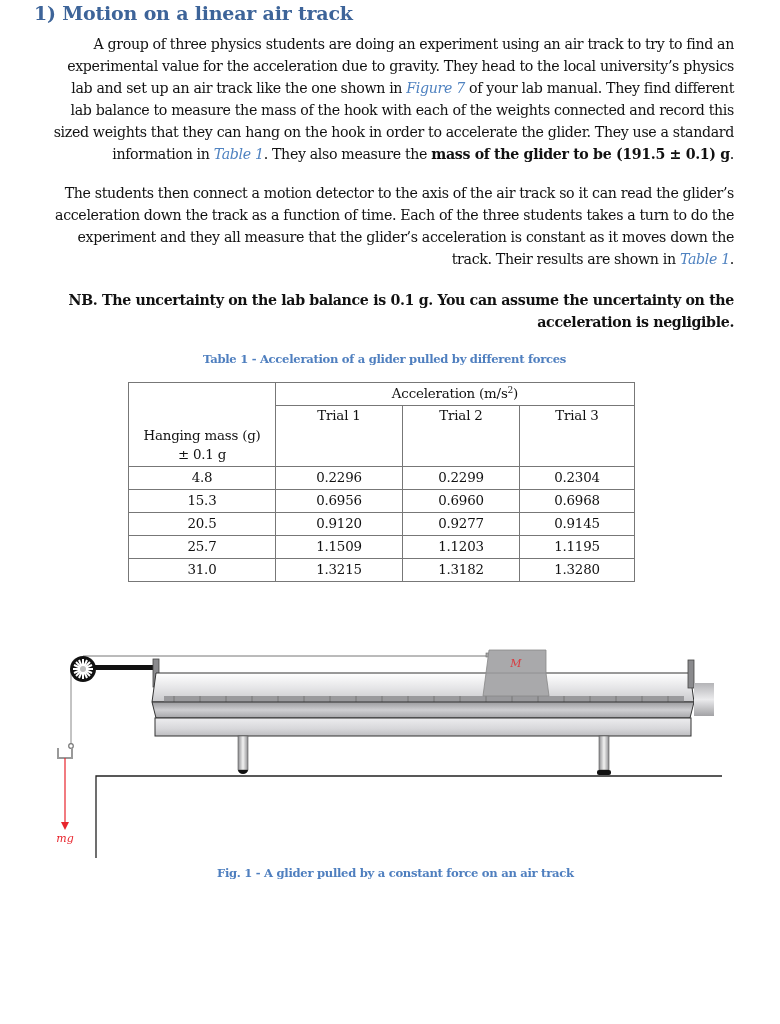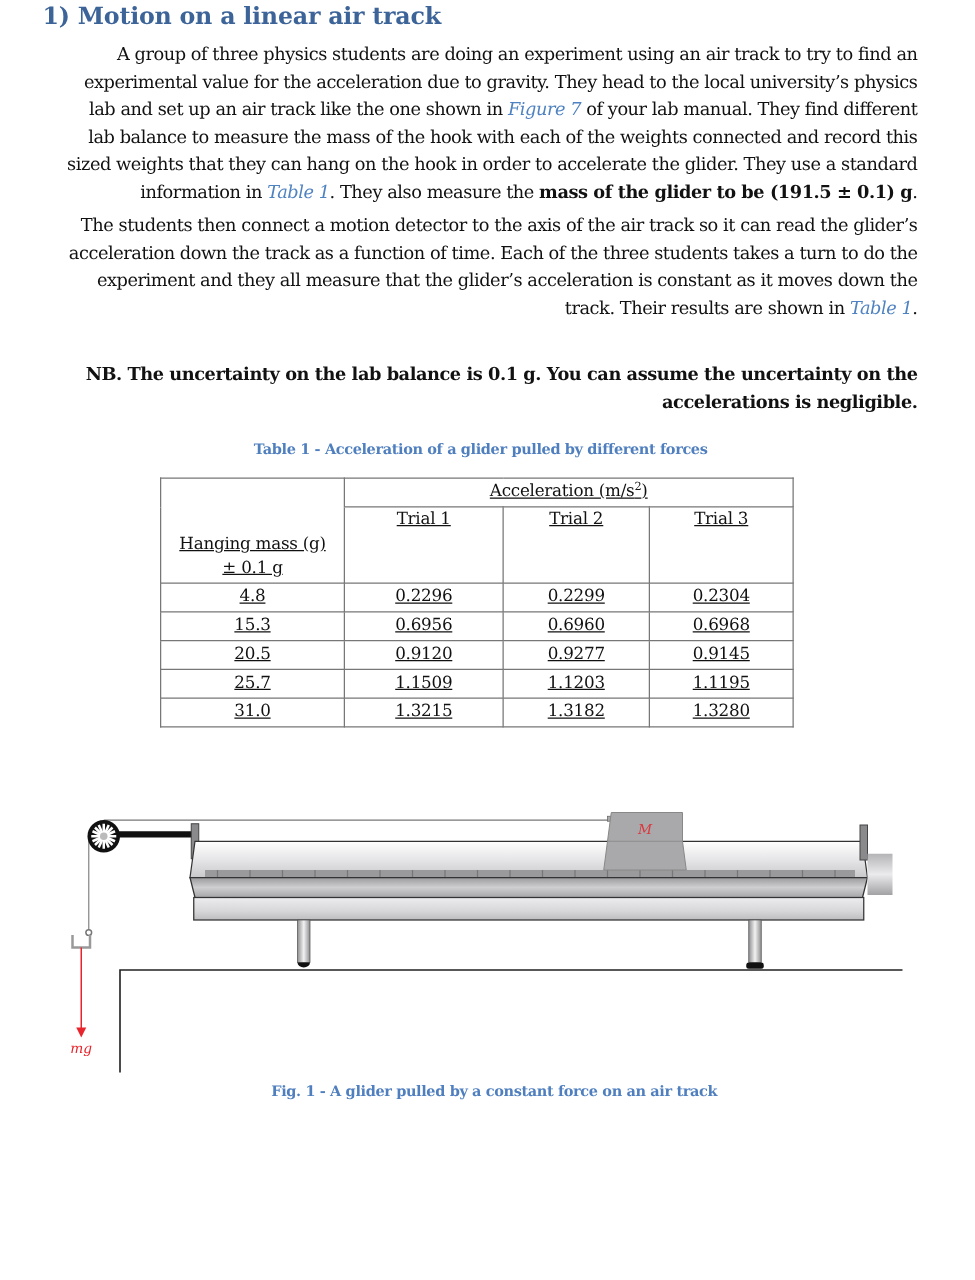--- a/index.html
+++ b/index.html
@@ -11,50 +11,50 @@
        font-size: 19px; color: #3d6499; letter-spacing: -0.2px; white-space: nowrap; }
   .para { position: absolute; left: 0; width: 700px; font-size: 14.2px; line-height: 22px;
           letter-spacing: -0.35px; text-align: right; }
   .para .line { display: block; white-space: nowrap; }
   .ref { color: #4f82c0; font-style: italic; }
   .b { font-weight: bold; }
   .caption { position: absolute; font-weight: bold; font-size: 11.6px; color: #4f7fbf;
              white-space: nowrap; letter-spacing: -0.3px; }
   table.data { position: absolute; left: 128px; top: 382px; border-collapse: collapse;
                font-size: 13.4px; letter-spacing: -0.2px; }
-  table.data td { border: 1px solid #777; text-align: center; padding: 0; height: 22px; line-height: 20px; text-decoration: underline; }
+  table.data td { border: 1px solid #777; text-align: center; padding: 0; height: 22px; line-height: 20px; }
   .c0 { width: 146px; } .c1 { width: 126px; } .c2 { width: 116px; } .c3 { width: 114px; }
   sup { font-size: 9px; vertical-align: 5px; line-height: 0; }
   svg text { font-family: "DejaVu Serif", serif; }
 </style>
 </head>
 <body>
 
 <div class="page">
   <h1>1) Motion on a linear air track</h1>
 
   <div class="para" style="top:33px">
     <span class="line">A group of three physics students are doing an experiment using an air track to try to find an</span>
     <span class="line">experimental value for the acceleration due to gravity. They head to the local university’s physics</span>
     <span class="line"><span>lab and set up an air track like the one shown in </span><span class="ref">Figure 7</span><span> of your lab manual. They find different</span></span>
     <span class="line">lab balance to measure the mass of the hook with each of the weights connected and record this</span>
     <span class="line">sized weights that they can hang on the hook in order to accelerate the glider. They use a standard</span>
     <span class="line"><span>information in </span><span class="ref">Table 1</span><span>. They also measure the </span><span class="b">mass of the glider to be (191.5 ± 0.1) g</span><span>.</span></span>
   </div>
 
-  <div class="para" style="top:170px">
+  <div class="para" style="top:182px">
     <span class="line">The students then connect a motion detector to the axis of the air track so it can read the glider’s</span>
     <span class="line">acceleration down the track as a function of time. Each of the three students takes a turn to do the</span>
     <span class="line">experiment and they all measure that the glider’s acceleration is constant as it moves down the</span>
     <span class="line"><span>track. Their results are shown in </span><span class="ref">Table 1</span><span>.</span></span>
   </div>
 
   <div class="para b" style="top:289px">
     <span class="line">NB. The uncertainty on the lab balance is 0.1 g. You can assume the uncertainty on the</span>
-    <span class="line">accelerations is negligible.</span>
+    <span class="line">acceleration is negligible.</span>
   </div>
 </div>
 
 <div class="caption" style="left:203px; top:352px;">Table 1 - Acceleration of a glider pulled by different forces</div>
 
 <table class="data">
   <tbody>
       <tr>
     <td class="c0" style="border-bottom:none"></td>
     <td colspan="3"><span>Acceleration (m/s</span><sup>2</sup><span>)</span></td>

